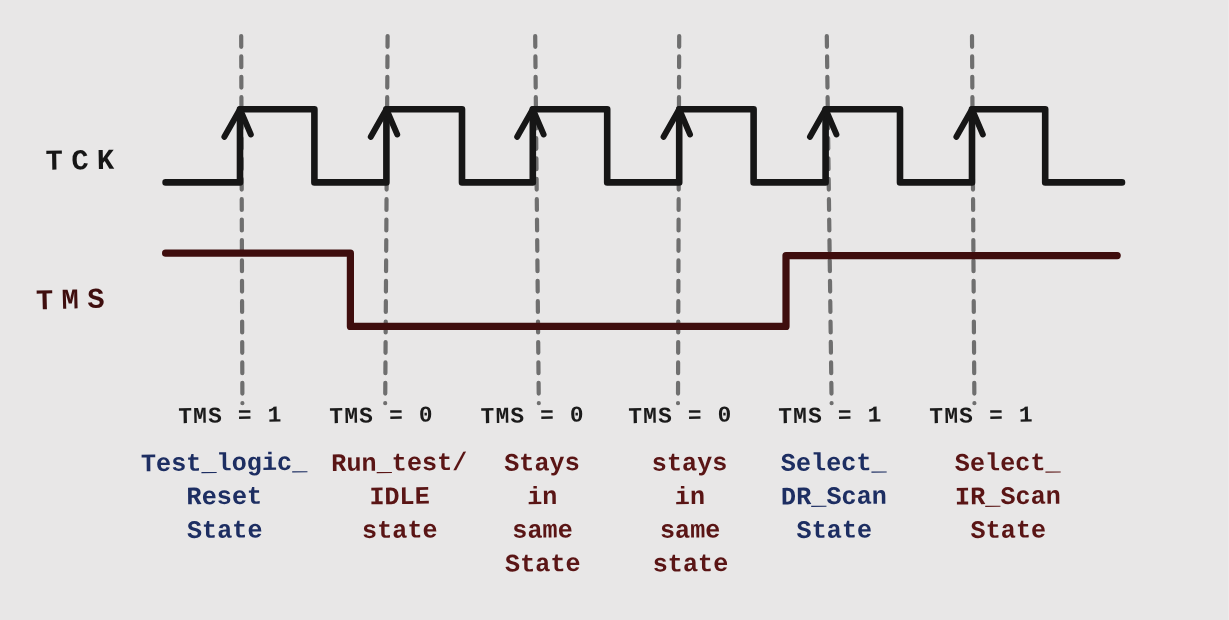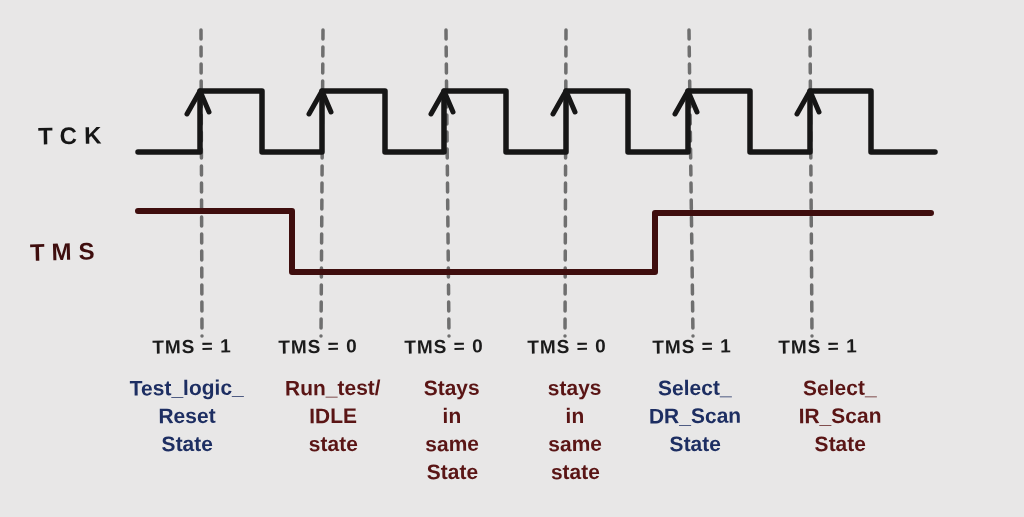--- a/index.html
+++ b/index.html
@@ -1,19 +1,19 @@
 <!DOCTYPE html>
 <html><head>
 <meta charset="utf-8">
 <style>
   html,body { margin:0; padding:0; }
   .canvas {
     position:relative; width:1024px; height:517px;
     background:#e8e7e7; overflow:hidden;
-    font-family:Liberation Sans, sans-serif;
+    font-family:Liberation Mono, monospace;
   }
   svg.wave { position:absolute; left:0; top:0; width:1024px; height:517px; }
   .sig-label {
     position:absolute; font-weight:700; font-size:24px; letter-spacing:7px;
   }
   .sig-label.tck { left:38px; top:122px; transform:rotate(-1deg); }
   .sig-label.tms { left:30px; top:238px; transform:rotate(-1.5deg); }
   .tms-value {
     position:absolute; top:336px; width:130px; margin-left:-65px;
     text-align:center; font-weight:700; font-size:19px; letter-spacing:1px;

